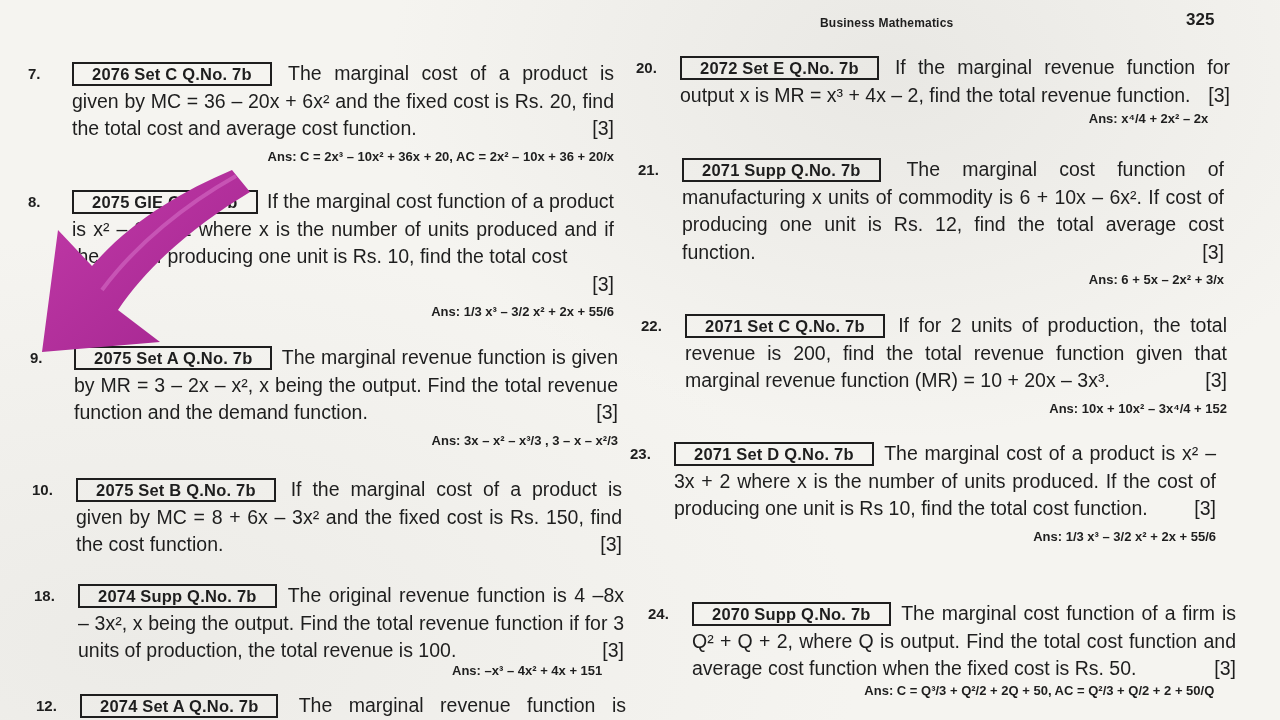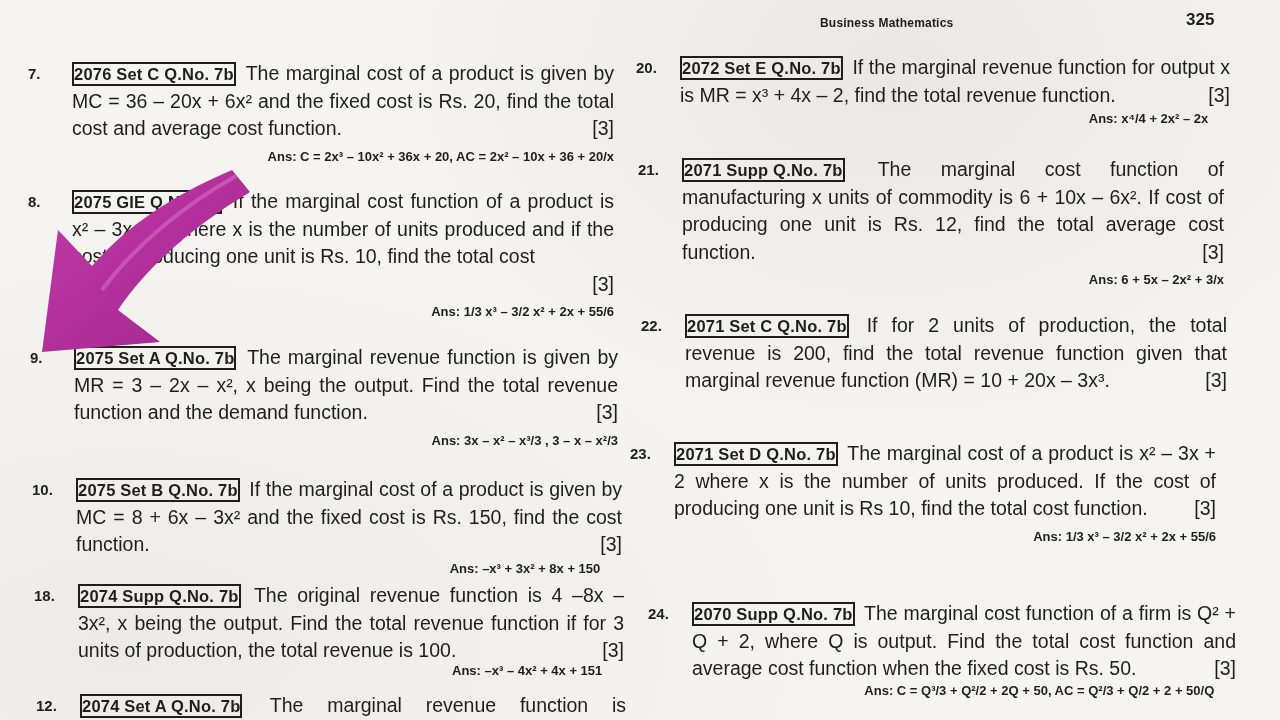--- a/index.html
+++ b/index.html
@@ -25,21 +25,21 @@
     font-weight:bold; font-size:17px;
   }
   .q {
     position:absolute; font-size:19.5px; line-height:27.5px;
     transform-origin:left top;
   }
   .q .num {
     position:absolute; left:-44px; top:0; font-weight:bold; font-size:15px;
   }
   .q .ref {
-    display:inline-block; border:2px solid #1e1e1e; padding:0 0;
+    display:inline-block; border:2px solid #1e1e1e; padding:0 18px;
     font-weight:bold; font-size:16.5px; line-height:20px; margin-right:4px;
     letter-spacing:0.2px;
   }
   .q .body { text-align:justify; text-align-last:left; }
   .q .marks { float:right; }
   .q .ans {
     display:block; text-align:right; font-weight:bold; font-size:13px;
     line-height:24px; margin-top:2px;
   }
   .arrow {
@@ -84,21 +84,20 @@
     <span class="ans">Ans: 3x – x² – x³/3 , 3 – x – x²/3</span>
   </div>
 
   <div class="q" style="left:76px; top:476px; width:546px;">
     <span class="num">10.</span>
     <div class="body">
       <span class="ref">2075 Set B Q.No. 7b</span>
       <span>If the marginal cost of a product is given by MC = 8 + 6x – 3x² and the fixed cost is Rs. 150, find the cost function.</span>
       <span class="marks">[3]</span>
     </div>
-    <span class="ans" style="margin-top:-2px;">Ans: –x³ + 3x² + 8x + 150</span>
   </div>
 
   <div class="q" style="left:78px; top:582px; width:546px;">
     <span class="num">18.</span>
     <div class="body">
       <span class="ref">2074 Supp Q.No. 7b</span>
       <span>The original revenue function is 4 –8x – 3x², x being the output. Find the total revenue function if for 3 units of production, the total revenue is 100.</span>
       <span class="marks">[3]</span>
     </div>
     <span class="ans" style="margin-top:-6px;">Ans: –x³ – 4x² + 4x + 151</span>
@@ -132,20 +131,21 @@
     <span class="ans">Ans: 6 + 5x – 2x² + 3/x</span>
   </div>
 
   <div class="q" style="left:685px; top:312px; width:542px;">
     <span class="num">22.</span>
     <div class="body">
       <span class="ref">2071 Set C Q.No. 7b</span>
       <span>If for 2 units of production, the total revenue is 200, find the total revenue function given that marginal revenue function (MR) = 10 + 20x – 3x³.</span>
       <span class="marks">[3]</span>
     </div>
+    <span class="ans">Ans: 10x + 10x² – 3x⁴/4 + 152</span>
   </div>
 
   <div class="q" style="left:674px; top:440px; width:542px;">
     <span class="num">23.</span>
     <div class="body">
       <span class="ref">2071 Set D Q.No. 7b</span>
       <span>The marginal cost of a product is x² – 3x + 2 where x is the number of units produced. If the cost of producing one unit is Rs 10, find the total cost function.</span>
       <span class="marks">[3]</span>
     </div>
     <span class="ans">Ans: 1/3 x³ – 3/2 x² + 2x + 55/6</span>

